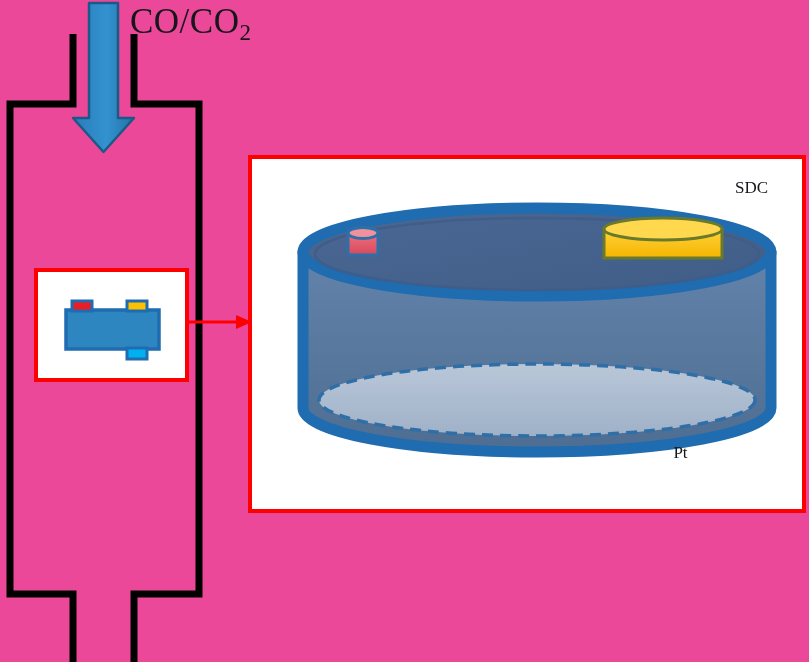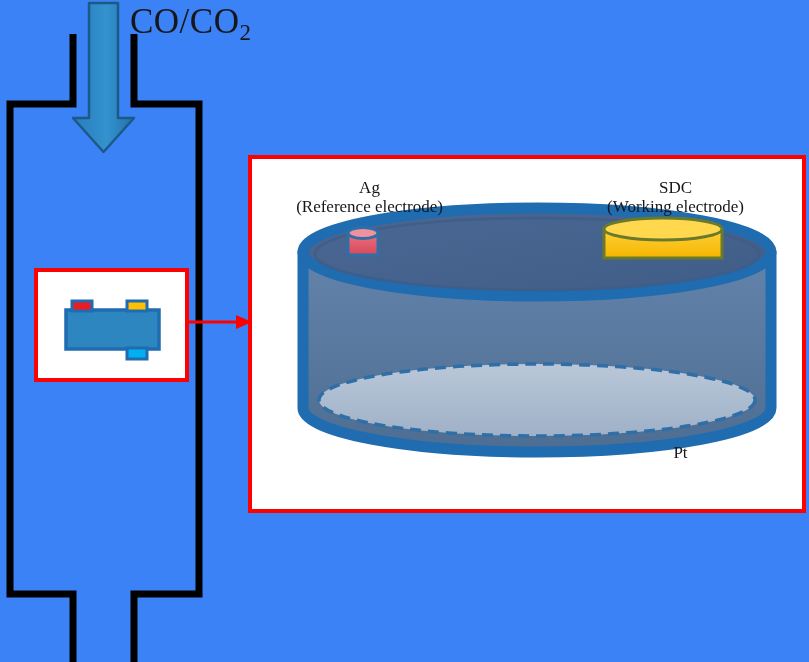--- a/index.html
+++ b/index.html
@@ -11,21 +11,21 @@
   body {
     font-family: "Liberation Serif", "DejaVu Serif", serif;
     width: 809px;
     height: 662px;
     overflow: hidden;
   }
   #figure-root {
     position: relative;
     width: 809px;
     height: 662px;
-    background: #3b82f6;
+    background: #ec4899;
   }
   #figure-svg {
     position: absolute;
     left: 0;
     top: 0;
     width: 809px;
     height: 662px;
   }
   .fig-label {
     position: absolute;
@@ -51,20 +51,21 @@
     left: 282px;
     top: 178px;
     width: 175px;
     font-size: 17px;
   }
   #label-sdc {
     left: 583px;
     top: 178px;
     width: 185px;
     font-size: 17px;
+    text-align: right;
   }
   #label-pt {
     left: 578px;
     top: 443px;
     width: 205px;
     font-size: 17px;
   }
   #label-ysz {
     left: 440px;
     top: 325px;
@@ -163,28 +164,23 @@
 
       <g>
         <rect x="604" y="229" width="118" height="29" fill="url(#gradGold)" stroke="#6a7a2a" stroke-width="3"></rect>
         <ellipse cx="663" cy="229" rx="59" ry="11" fill="#ffd84d" stroke="#6a7a2a" stroke-width="3"></ellipse>
       </g>
     </g>
   </svg>
 
   <div class="fig-label" id="gas-title"><span>CO/CO</span><sub>2</sub></div>
 
-  <div class="fig-label" id="label-ag">
-    <span class="lbl-sym">Ag</span>
-    <span class="lbl-sub">(Reference electrode)</span>
-  </div>
 
   <div class="fig-label" id="label-sdc">
     <span class="lbl-sym">SDC</span>
-    <span class="lbl-sub">(Working electrode)</span>
   </div>
 
   <div class="fig-label" id="label-pt">
     <span class="lbl-sym">Pt</span>
   </div>
 
 
 </div>
 
 </body></html>

